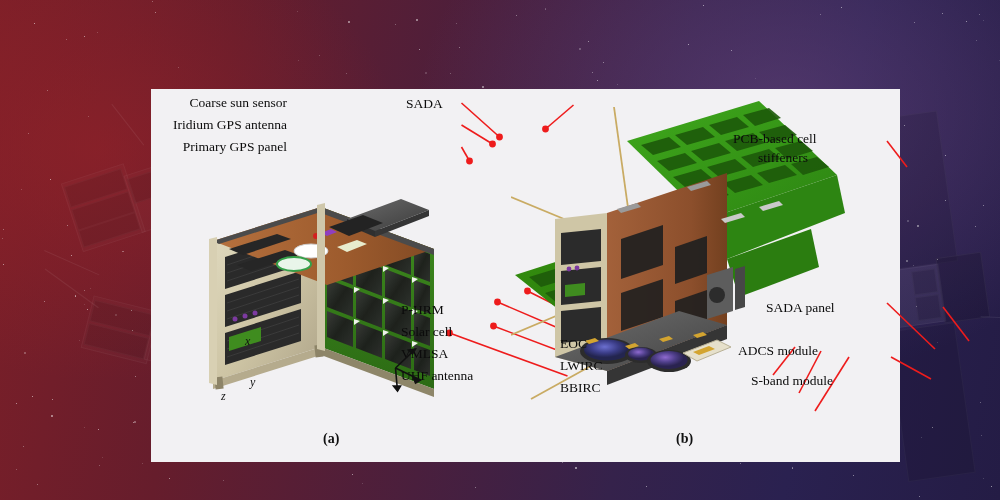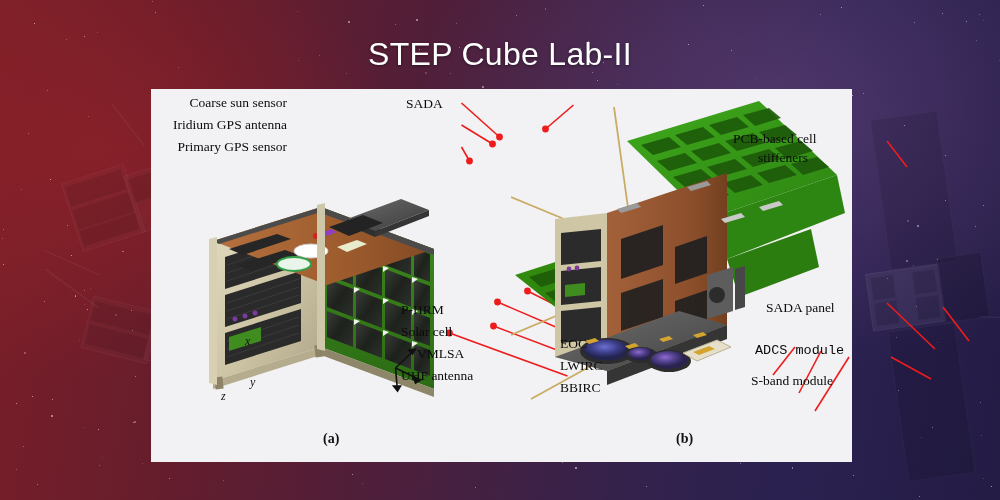--- a/index.html
+++ b/index.html
@@ -28,20 +28,21 @@
   #title{
     position:absolute;left:0;top:36px;width:1000px;text-align:center;
     color:#ffffff;font-size:32px;letter-spacing:.3px;font-weight:400;
     text-shadow:0 1px 3px rgba(0,0,0,.45);
   }
 
   
   #figure-panel{
     position:absolute;left:151px;top:89px;width:701px;height:373px;
     background:#f2f1f3;
+    padding-left:48px;
   }
   .fig{position:absolute;top:0;height:373px;}
   #fig-a{left:0;width:360px;}
   #fig-b{left:360px;width:341px;}
 
   .caption{
     position:absolute;font-family:"Liberation Serif", serif;font-weight:bold;
     font-size:14px;color:#111;
   }
 
@@ -324,21 +325,20 @@
     <div class="panel" style="left:18px;top:212px;width:66px;height:150px;"></div>
     <div class="face" style="left:4px;top:152px;width:72px;height:56px;background:rgba(255,255,255,.16);"></div>
     <div class="panel" style="left:8px;top:156px;width:22px;height:22px;"></div>
     <div class="panel" style="left:8px;top:182px;width:22px;height:22px;"></div>
     <div class="panel" style="left:50px;top:156px;width:22px;height:22px;"></div>
     <div class="panel" style="left:50px;top:182px;width:22px;height:22px;"></div>
     <div class="face" style="left:76px;top:146px;width:44px;height:64px;background:rgba(0,0,0,.42);"></div>
     <div class="boom" style="left:112px;top:216px;width:70px;transform:rotate(10deg);"></div>
   </div>
 
-  <div id="title">STEP Cube Lab-II</div>
 
   <div id="figure-panel">
 
     <div class="fig" id="fig-a">
 
       <svg class="satA" viewBox="0 0 360 373">
         <defs>
           <linearGradient id="frameG" x1="0" y1="0" x2="1" y2="1">
             <stop offset="0%" stop-color="#e2dcc2"></stop>
               <stop offset="55%" stop-color="#cdc4a4"></stop>
@@ -467,27 +467,27 @@
             <circle cx="176" cy="213" r="2.6"></circle>
           <line x1="246" y1="265" x2="172" y2="237"></line>
             <circle cx="172" cy="237" r="2.6"></circle>
           <line x1="246" y1="287" x2="128" y2="244"></line>
             <circle cx="128" cy="244" r="2.6"></circle>
         </g>
       </svg>
 
       <div class="lbl r" style="left:0px;top:7px;width:136px;">Coarse sun sensor</div>
       <div class="lbl r" style="left:0px;top:29px;width:136px;">Iridium GPS antenna</div>
-      <div class="lbl r" style="left:0px;top:51px;width:136px;">Primary GPS sensor</div>
+      <div class="lbl r" style="left:0px;top:51px;width:136px;">Primary GPS panel</div>
 
       <div class="lbl" style="left:255px;top:8px;">SADA</div>
 
       <div class="lbl" style="left:250px;top:214px;">P-HRM</div>
       <div class="lbl" style="left:250px;top:236px;">Solar cell</div>
-      <div class="lbl" style="left:250px;top:258px;margin-left:16px;">VMLSA</div>
+      <div class="lbl" style="left:250px;top:258px;">VMLSA</div>
       <div class="lbl" style="left:250px;top:280px;">UHF antenna</div>
 
       <svg class="leaders" viewBox="0 0 360 373">
         <g stroke="#111" stroke-width="1.6" fill="#111">
           <line x1="74" y1="279" x2="94" y2="260"></line>
           <polygon points="94,260 87,261 91,265"></polygon>
           <line x1="74" y1="279" x2="99" y2="291"></line>
           <polygon points="99,291 92,289 94,294"></polygon>
           <line x1="74" y1="279" x2="76" y2="302"></line>
           <polygon points="76,302 72,297 79,297"></polygon>
@@ -636,21 +636,21 @@
           <line x1="104" y1="258" x2="82" y2="286"></line>
           <line x1="130" y1="262" x2="108" y2="304"></line>
           <line x1="158" y1="268" x2="124" y2="322"></line>
         </g>
       </svg>
 
       <div class="lbl" style="left:222px;top:43px;">PCB-based cell</div>
       <div class="lbl" style="left:247px;top:62px;">stiffeners</div>
 
       <div class="lbl" style="left:255px;top:212px;text-align:center;">SADA panel</div>
-      <div class="lbl" style="left:244px;top:255px;font-family:Liberation Mono, monospace;">ADCS module</div>
+      <div class="lbl" style="left:227px;top:255px;">ADCS module</div>
       <div class="lbl" style="left:240px;top:285px;">S-band module</div>
 
       <div class="lbl" style="left:49px;top:248px;">EOC</div>
       <div class="lbl" style="left:49px;top:270px;">LWIRC</div>
       <div class="lbl" style="left:49px;top:292px;">BBIRC</div>
 
       <div class="caption" style="left:165px;top:342px;">(b)</div>
     </div>
 
   </div>

